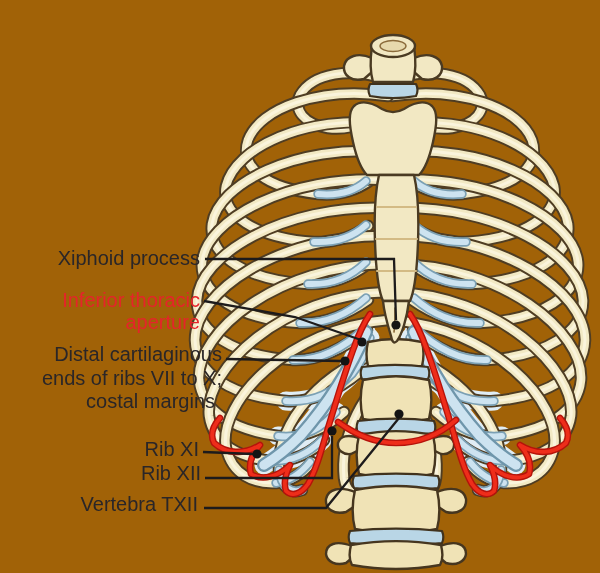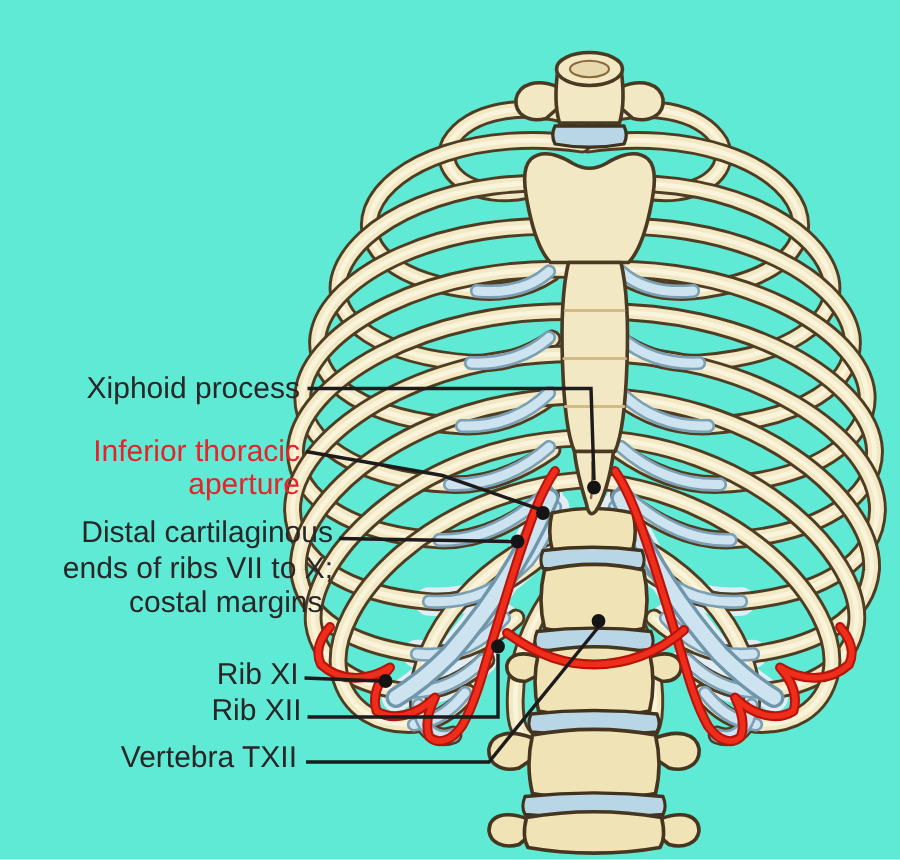--- a/index.html
+++ b/index.html
@@ -1,16 +1,16 @@
 <!DOCTYPE html>
 <html><head>
 <meta charset="utf-8">
 <style>
   html,body{margin:0;padding:0;background:#ffffff;}
-  .stage{position:relative;width:600px;height:573px;background:#5eead4;overflow:hidden;
+  .stage{position:relative;width:600px;height:573px;background:#a16207;overflow:hidden;
          font-family:"Liberation Sans", sans-serif;}
   svg{display:block}
   
   .ro{fill:none;stroke:#4f3d23;stroke-width:12.5;stroke-linecap:round;}
   .rf{fill:none;stroke:#f2e9c4;stroke-width:8.6;stroke-linecap:round;}
   .rh{fill:none;stroke:#faf4dc;stroke-width:3;stroke-linecap:round;}
   
   .sheet{fill:none;stroke:#e0edf5;stroke-width:19;stroke-linecap:round;}
   .co{fill:none;stroke:#7ba0b4;stroke-width:9.5;stroke-linecap:round;}
   .cf{fill:none;stroke:#cde3f0;stroke-width:6;stroke-linecap:round;}

